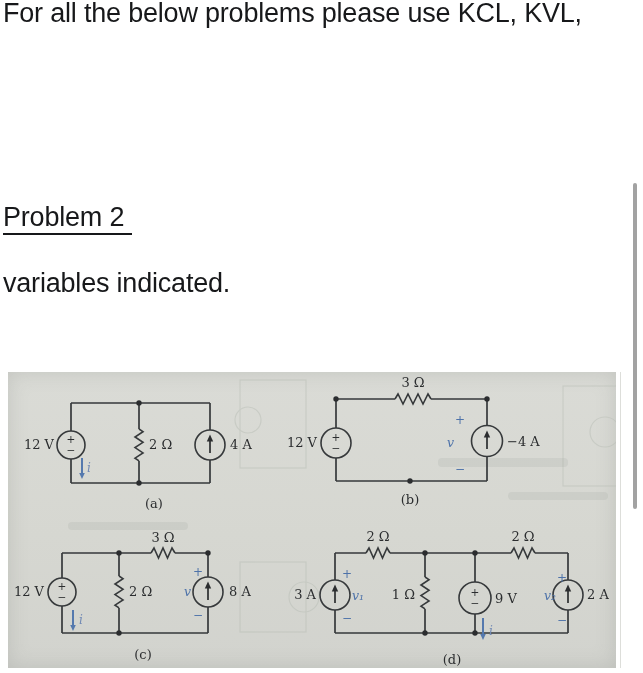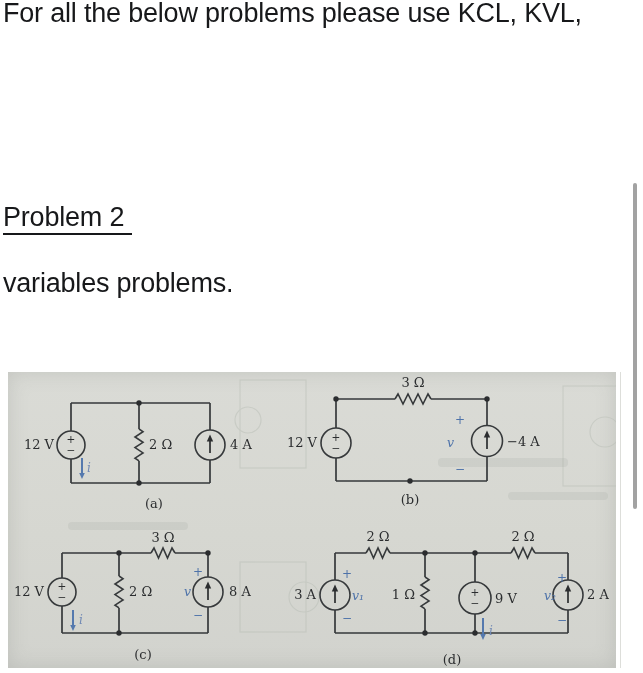--- a/index.html
+++ b/index.html
@@ -47,21 +47,21 @@
 
 <div class="intro">
   <div class="textline">For all the below problems please use KCL, KVL,</div>
 </div>
 
 <div class="heading-wrap">
   <span class="heading">Problem 2</span>
 </div>
 
 <div class="task">
-  <div class="textline">variables problems.</div>
+  <div class="textline">variables indicated.</div>
 </div>
 
 <div class="figure">
 <svg viewBox="0 0 608 296" xmlns="http://www.w3.org/2000/svg">
 
   <g opacity="0.5" stroke="#b9beb6" fill="none" stroke-width="1.2">
     <rect x="232" y="8" width="66" height="88"></rect>
     <circle cx="240" cy="48" r="13"></circle>
     <rect x="555" y="14" width="70" height="100"></rect>
     <circle cx="597" cy="60" r="15"></circle>

